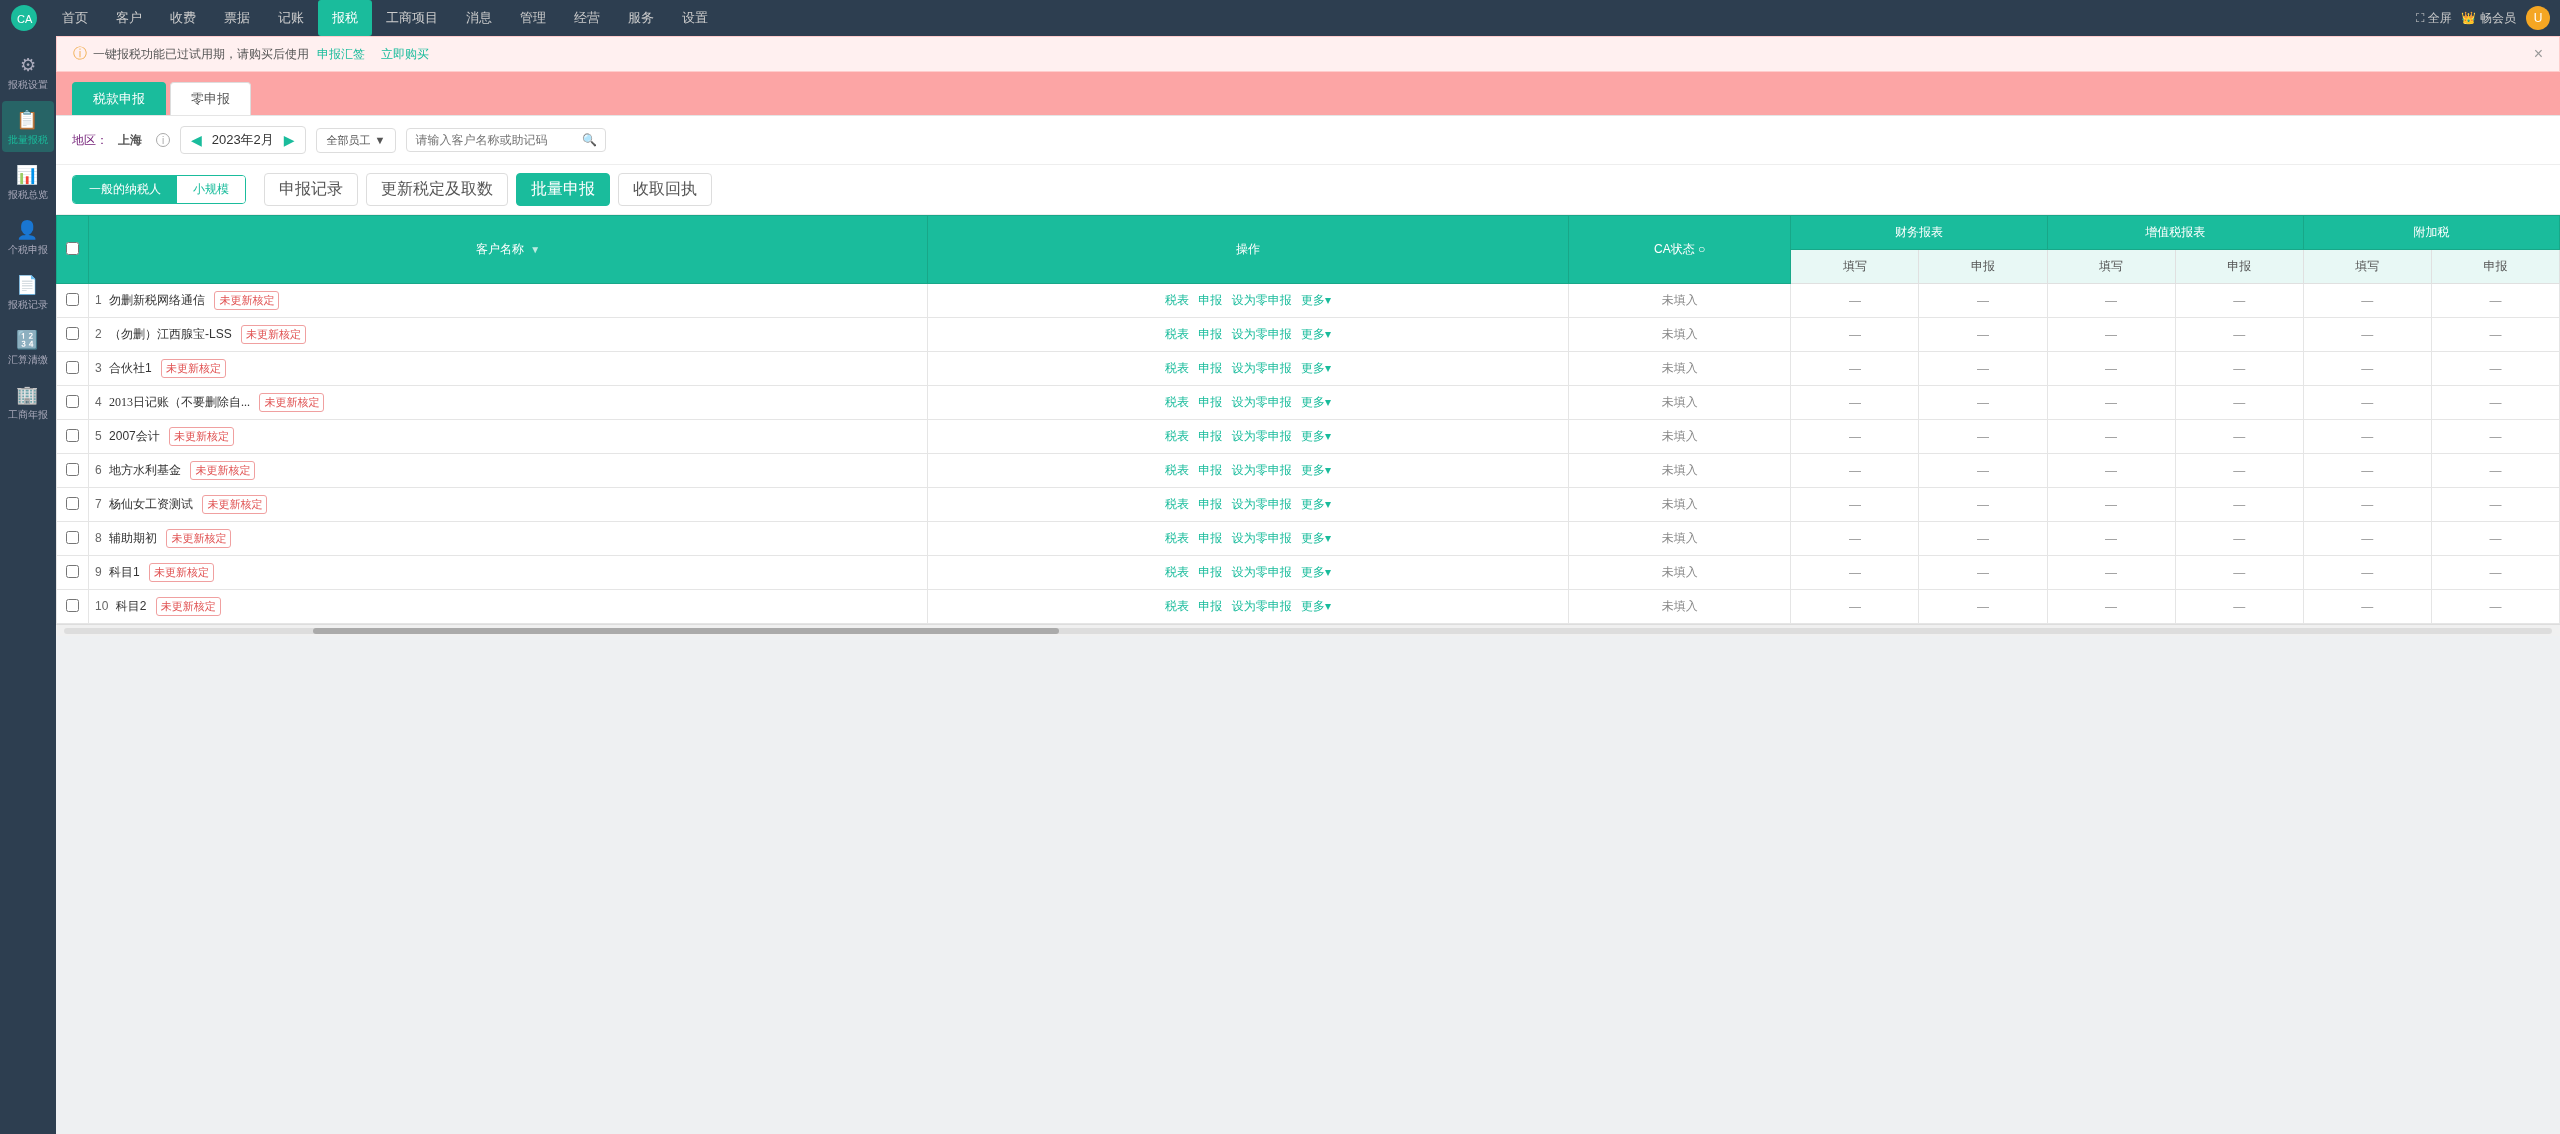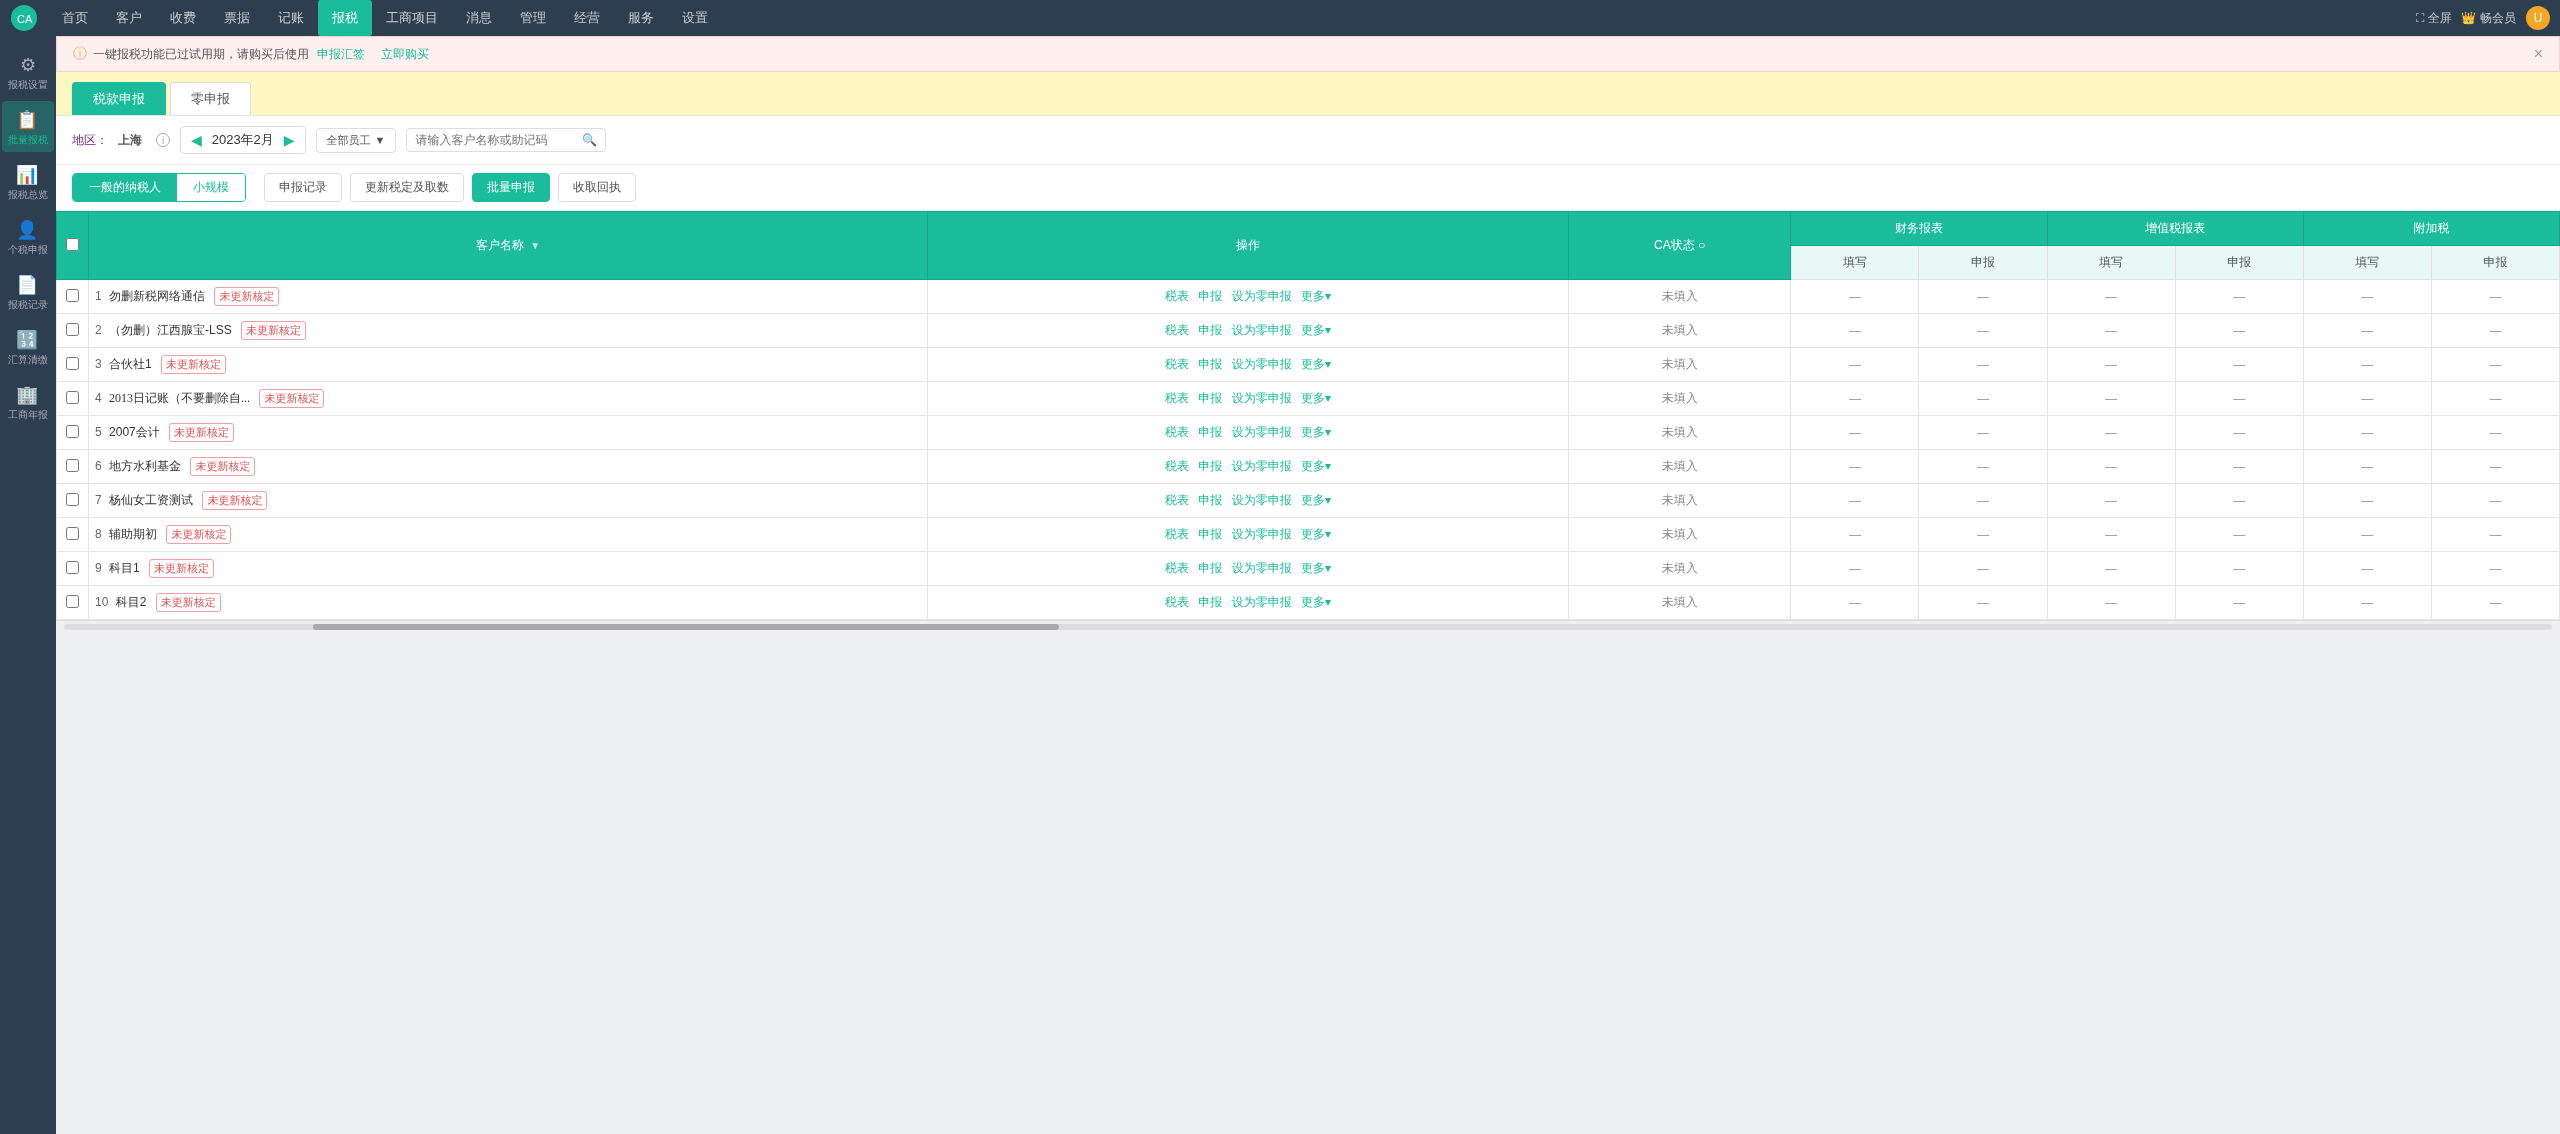--- a/index.html
+++ b/index.html
@@ -30,42 +30,42 @@
     
     .notice-bar { background: #fff0f0; border: 1px solid #ffcccc; padding: 8px 16px; display: flex; align-items: center; font-size: 12px; color: #555; position: relative; margin-bottom: 0; }
     .notice-bar .notice-icon { color: #f0ad4e; margin-right: 6px; font-size: 14px; }
     .notice-bar a { color: #1abc9c; text-decoration: none; margin: 0 8px; }
     .notice-bar .close-btn { position: absolute; right: 16px; cursor: pointer; color: #999; font-size: 16px; }
 
     
     .content-wrapper { background: #fff; margin: 0; padding: 0; }
 
     
-    .tab-bar { display: flex; align-items: flex-end; padding: 10px 16px 0; border-bottom: 1px solid #e5e5e5; background: #fef9c3; }
+    .tab-bar { display: flex; align-items: flex-end; padding: 10px 16px 0; border-bottom: 1px solid #e5e5e5; background: #fca5a5; }
     .tab-btn { padding: 7px 20px; border: 1px solid #ddd; border-bottom: none; font-size: 13px; cursor: pointer; background: #f5f5f5; color: #555; margin-right: 4px; border-radius: 4px 4px 0 0; }
     .tab-btn.active { background: #1abc9c; color: #fff; border-color: #1abc9c; }
     .tab-btn.zero { background: #fff; color: #555; }
 
     
     .filter-bar { display: flex; align-items: center; padding: 10px 16px; gap: 10px; background: #fff; border-bottom: 1px solid #eee; }
     .location-label { font-size: 12px; color: #701a75; }
     .location-value { font-size: 12px; color: #555; font-weight: bold; }
     .date-nav { display: flex; align-items: center; gap: 6px; border: 1px solid #ddd; border-radius: 4px; padding: 4px 10px; }
     .date-nav .arrow { cursor: pointer; color: #1abc9c; font-size: 14px; }
     .date-nav .date-text { font-size: 13px; color: #333; min-width: 70px; text-align: center; }
     .dept-select { border: 1px solid #ddd; border-radius: 4px; padding: 4px 10px; font-size: 11px; color: #555; display: flex; align-items: center; gap: 4px; cursor: pointer; background: #fff; }
     .search-box { border: 1px solid #ddd; border-radius: 4px; padding: 4px 8px; font-size: 12px; color: #999; display: flex; align-items: center; gap: 0; width: 200px; }
     .search-box input { border: none; outline: none; font-size: 12px; color: #555; width: 100%; }
 
     
     .action-bar { display: flex; align-items: center; padding: 8px 16px; gap: 8px; background: #fff; border-bottom: 1px solid #eee; }
     .taxpayer-tabs { display: flex; border: 1px solid #1abc9c; border-radius: 4px; overflow: hidden; margin-right: 10px; }
     .taxpayer-tab { padding: 5px 16px; font-size: 12px; cursor: pointer; color: #1abc9c; background: #fff; }
     .taxpayer-tab.active { background: #1abc9c; color: #fff; }
-    .action-btn { padding: 5px 14px; border: 1px solid #ddd; border-radius: 4px; font-size: 12px; cursor: pointer; background: #fff; color: #555; }
+    .action-btn { padding: 5px 14px; border: 1px solid #ddd; border-radius: 4px; font-size: 16px; cursor: pointer; background: #fff; color: #555; }
     .action-btn.primary { background: #1abc9c; color: #fff; border-color: #1abc9c; }
     .action-btn.default { background: #fff; color: #555; }
 
     
     .table-container { overflow-x: auto; background: #fff; }
     table { width: 100%; border-collapse: collapse; font-size: 12px; }
     thead tr th { background: #1abc9c; color: #fff; padding: 8px 6px; text-align: center; border: 1px solid #18a788; font-weight: normal; white-space: nowrap; }
     tbody tr td { padding: 7px 6px; border: 1px solid #e5e5e5; text-align: center; color: #333; white-space: nowrap; }
     tbody tr td:nth-child(2) { text-align: left; }
     .status-badge { background: #fff; border: 1px solid #f0a0a0; color: #e05050; padding: 1px 4px; border-radius: 3px; font-size: 11px; display: inline-block; }

